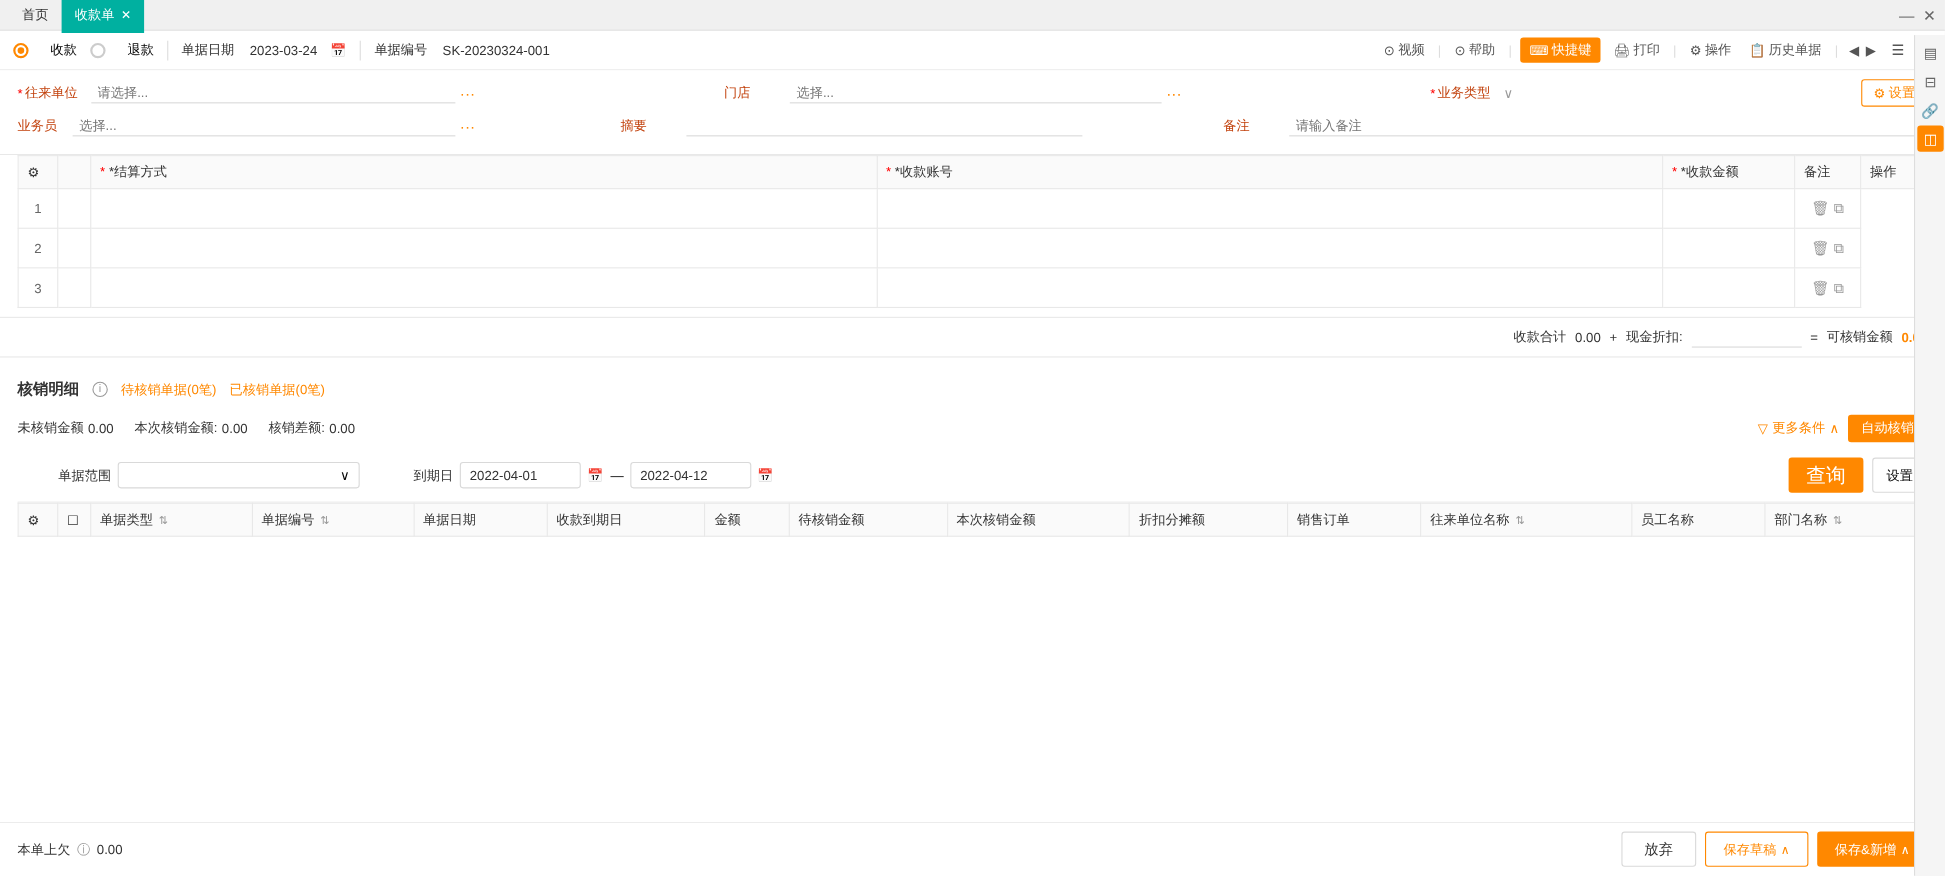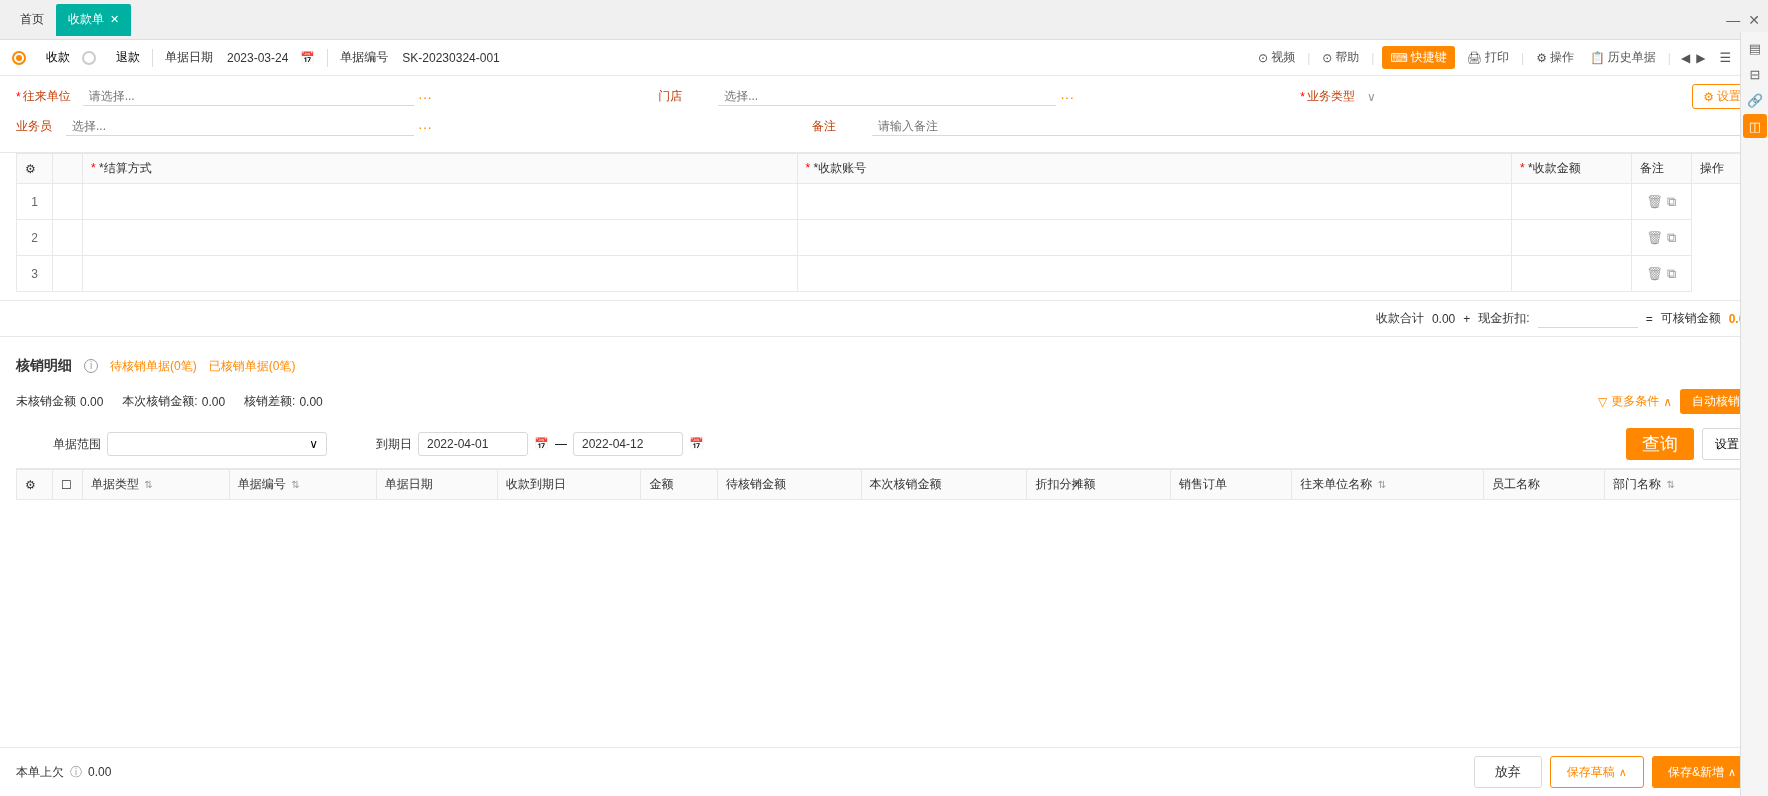--- a/index.html
+++ b/index.html
@@ -1,20 +1,20 @@
 <!DOCTYPE html>
 <html><head>
   <meta charset="utf-8">
   <style>
     * { box-sizing: border-box; margin: 0; padding: 0; font-family: 'Microsoft YaHei', Arial, sans-serif; font-size: 12px; }
     body { background: #f0f0f0; width: 1768px; height: 796px; overflow: hidden; }
     
     
     .tab-bar {
-      display: flex; align-items: center; background: #f0f0f0; height: 40px;
+      display: flex; align-items: center; background: #f0f0f0; height: 28px;
       border-bottom: 1px solid #ddd; padding: 0 8px;
     }
     .tab-item {
       display: flex; align-items: center; padding: 0 12px; height: 32px;
       cursor: pointer; font-size: 13px; color: #333;
     }
     .tab-item.home { color: #333; }
     .tab-item.active {
       background: #00b0a0; color: white; border-radius: 2px 2px 0 0;
     }
@@ -322,20 +322,24 @@
     </div>
     <div class="form-row">
 
       <div class="form-field" style="max-width:420px">
         <span class="form-label" style="min-width:50px">业务员</span>
         <input class="form-input" type="text" placeholder="选择..." style="">
         <span class="more-btn">···</span>
       </div>
       <div style="flex:0.2"></div>
 
+      <div class="form-field" style="max-width:420px">
+        <span class="form-label">摘要</span>
+        <input class="form-input" type="text" style="">
+      </div>
       <div style="flex:0.2"></div>
 
       <div class="form-field" style="flex:1">
         <span class="form-label">备注</span>
         <input class="form-input" type="text" placeholder="请输入备注" style="">
       </div>
     </div>
   </div>
 
   <div class="table-section">

